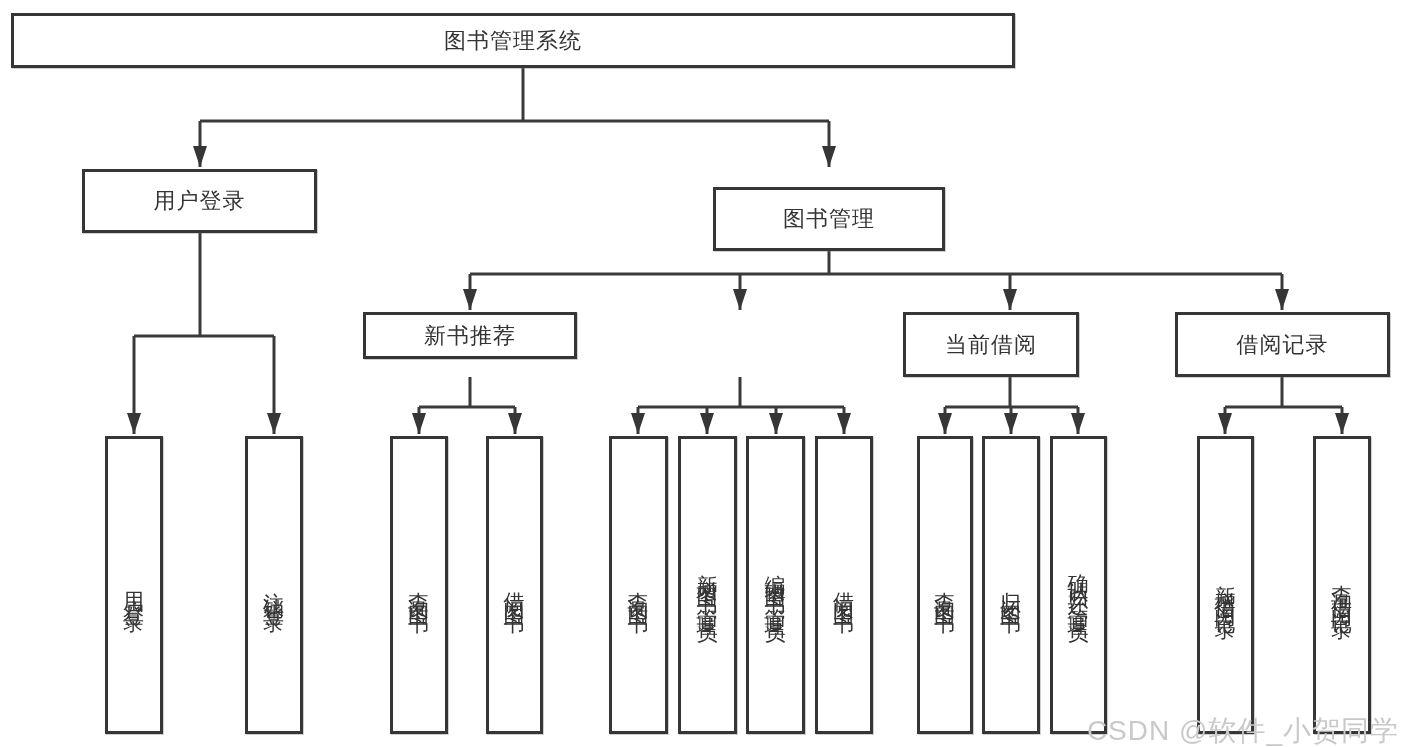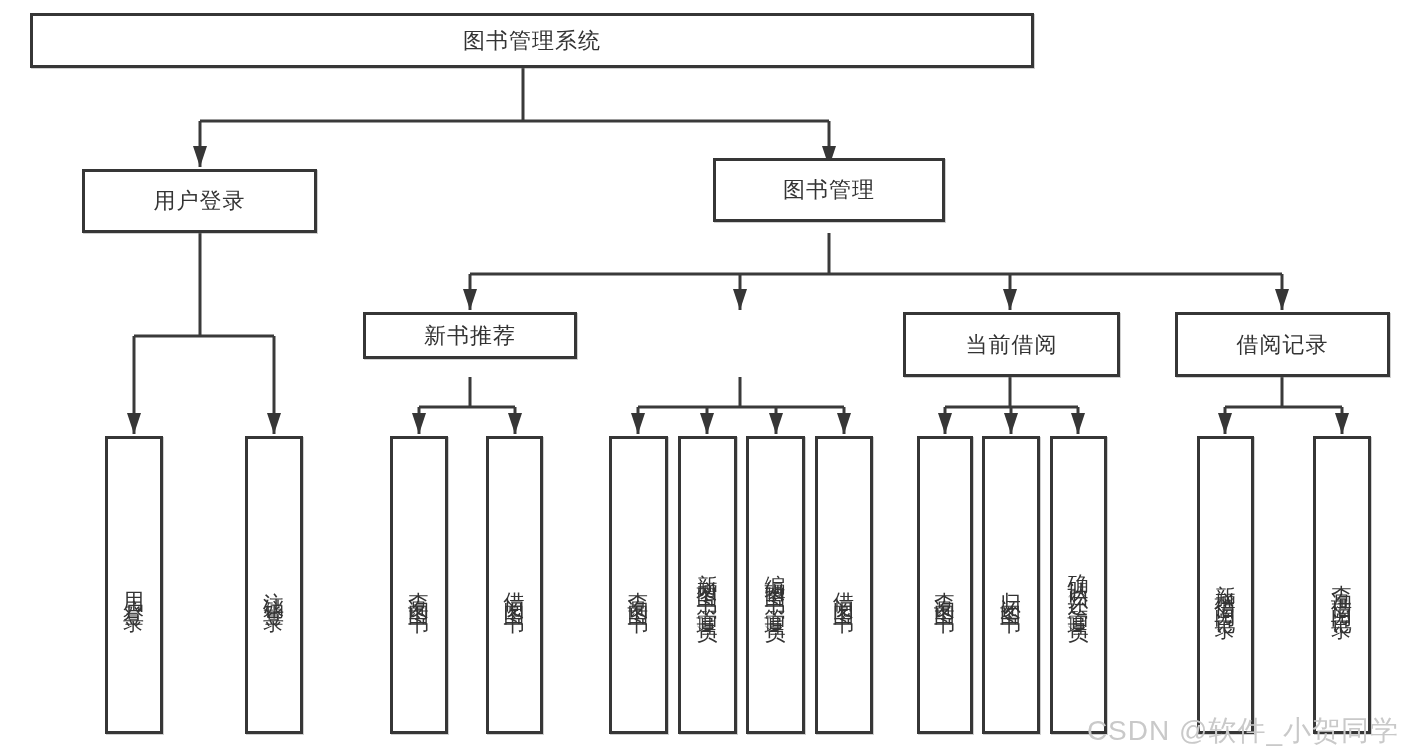--- a/index.html
+++ b/index.html
@@ -64,27 +64,27 @@
     <path class="ln" d="M1010,377 V407 M945,407 H1078"></path>
     <path class="ln" d="M945,407 V434" marker-end="url(#arr)"></path>
     <path class="ln" d="M1011,407 V434" marker-end="url(#arr)"></path>
     <path class="ln" d="M1078,407 V434" marker-end="url(#arr)"></path>
 
     <path class="ln" d="M1282,377 V407 M1225,407 H1342"></path>
     <path class="ln" d="M1225,407 V434" marker-end="url(#arr)"></path>
     <path class="ln" d="M1342,407 V434" marker-end="url(#arr)"></path>
   </svg>
 
-  <div class="node" style="left:30px;top:13px;width:1004px;height:55px">图书管理系统</div>
+  <div class="node" style="left:11px;top:13px;width:1004px;height:55px">图书管理系统</div>
 
   <div class="node" style="left:82px;top:169px;width:235px;height:64px">用户登录</div>
-  <div class="node" style="left:713px;top:158px;width:232px;height:64px">图书管理</div>
+  <div class="node" style="left:713px;top:187px;width:232px;height:64px">图书管理</div>
 
   <div class="node" style="left:363px;top:312px;width:214px;height:47px">新书推荐</div>
-  <div class="node" style="left:903px;top:312px;width:217px;height:65px">当前借阅</div>
+  <div class="node" style="left:903px;top:312px;width:176px;height:65px">当前借阅</div>
   <div class="node" style="left:1175px;top:312px;width:215px;height:65px">借阅记录</div>
 
   <div class="node v" style="left:105px;top:436px;width:58px;height:298px">用户登录</div>
   <div class="node v" style="left:245px;top:436px;width:58px;height:298px">注销登录</div>
 
   <div class="node v" style="left:390px;top:436px;width:58px;height:298px">查询图书</div>
   <div class="node v" style="left:486px;top:436px;width:57px;height:298px">借阅图书</div>
 
   <div class="node v" style="left:609px;top:436px;width:59px;height:298px">查询图书</div>
   <div class="node v" style="left:678px;top:436px;width:59px;height:298px">新增图书（管理员）</div>

